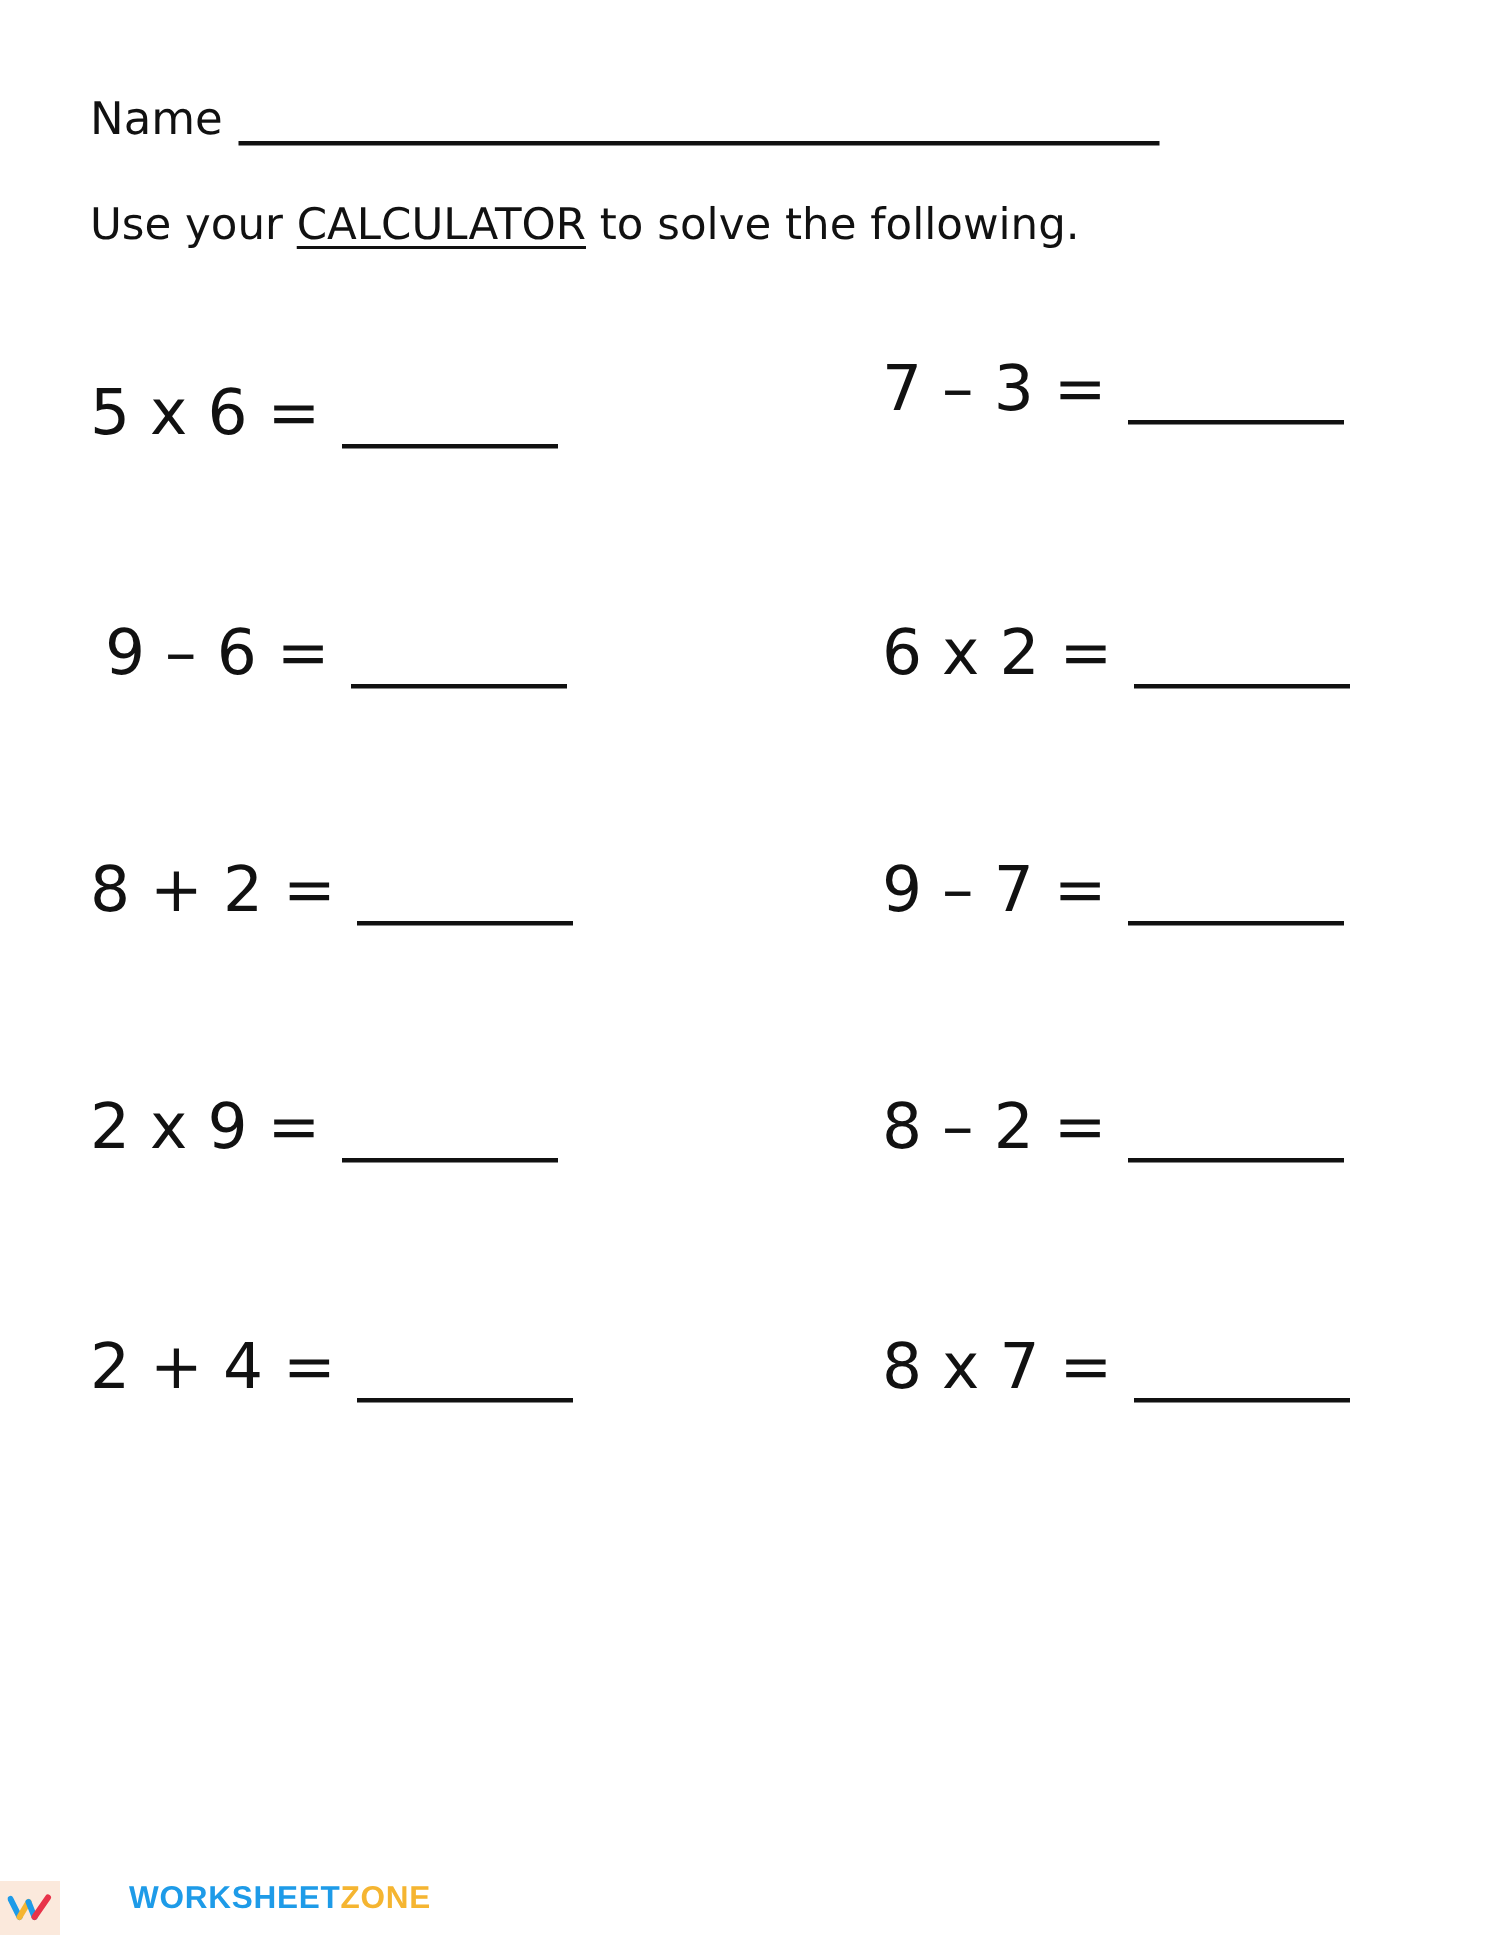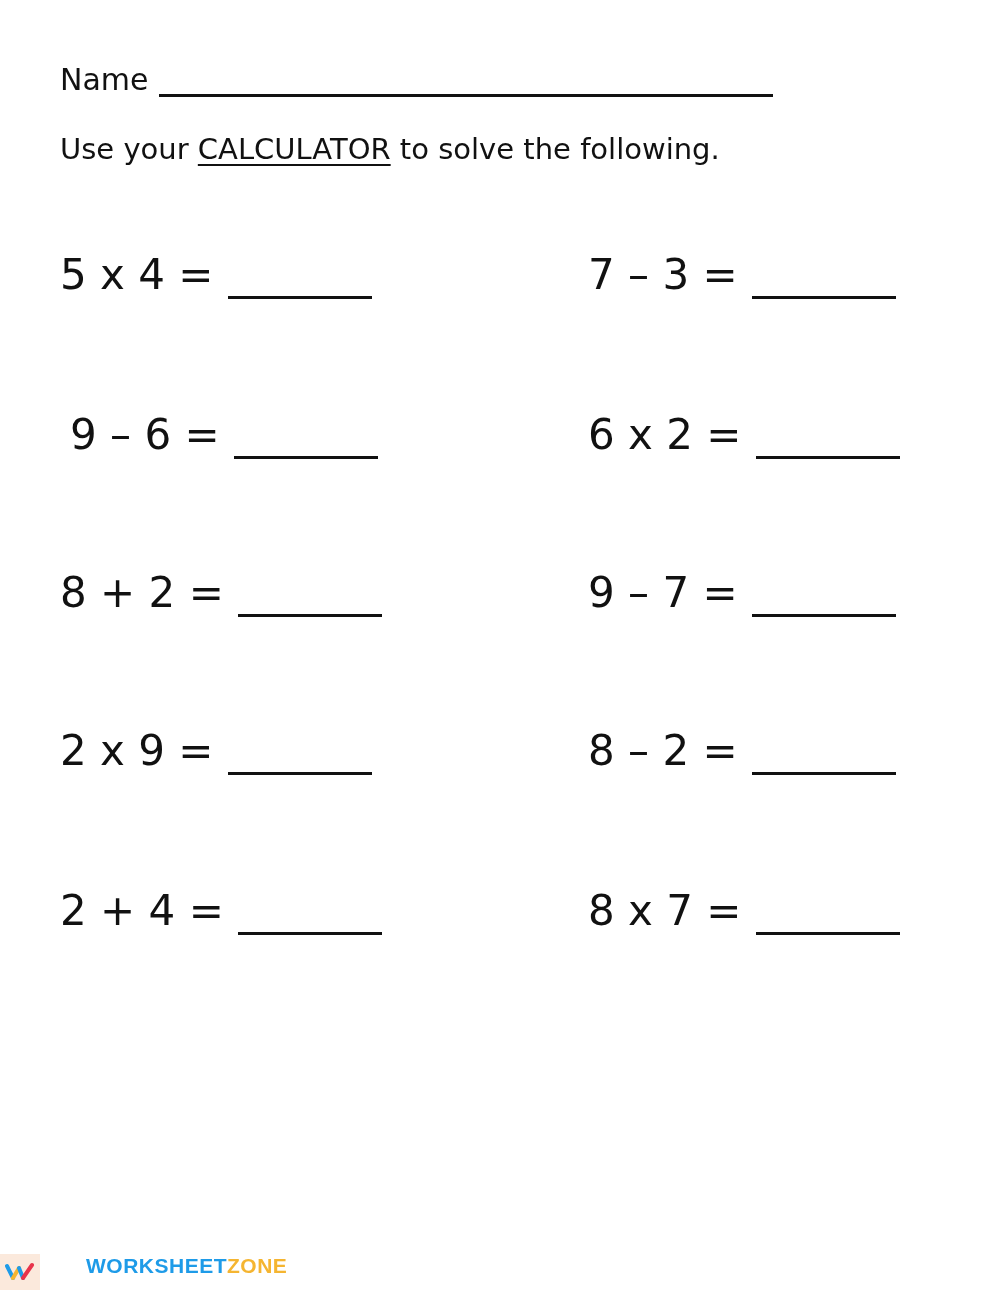--- a/index.html
+++ b/index.html
@@ -23,24 +23,24 @@
 <div class="name-row">
   <span>Name</span>
   <span class="name-line"></span>
 </div>
 
 <div class="instructions">
   <span>Use your </span><u>CALCULATOR</u><span> to solve the following.</span>
 </div>
 
 <div class="problem" style="left:60px; top:250px;">
-  <span>5 x 4 =</span>
+  <span>5 x 6 =</span>
     <span class="answer"></span>
 </div>
-<div class="problem" style="left:588px; top:250px;text-align:center;">
+<div class="problem" style="left:588px; top:234px;text-align:center;">
   <span>7 – 3 =</span>
     <span class="answer"></span>
 </div>
 <div class="problem" style="left:60px; top:410px;margin-left:10px;">
   <span>9 – 6 =</span>
     <span class="answer"></span>
 </div>
 <div class="problem" style="left:588px; top:410px;">
   <span>6 x 2 =</span>
     <span class="answer"></span>

